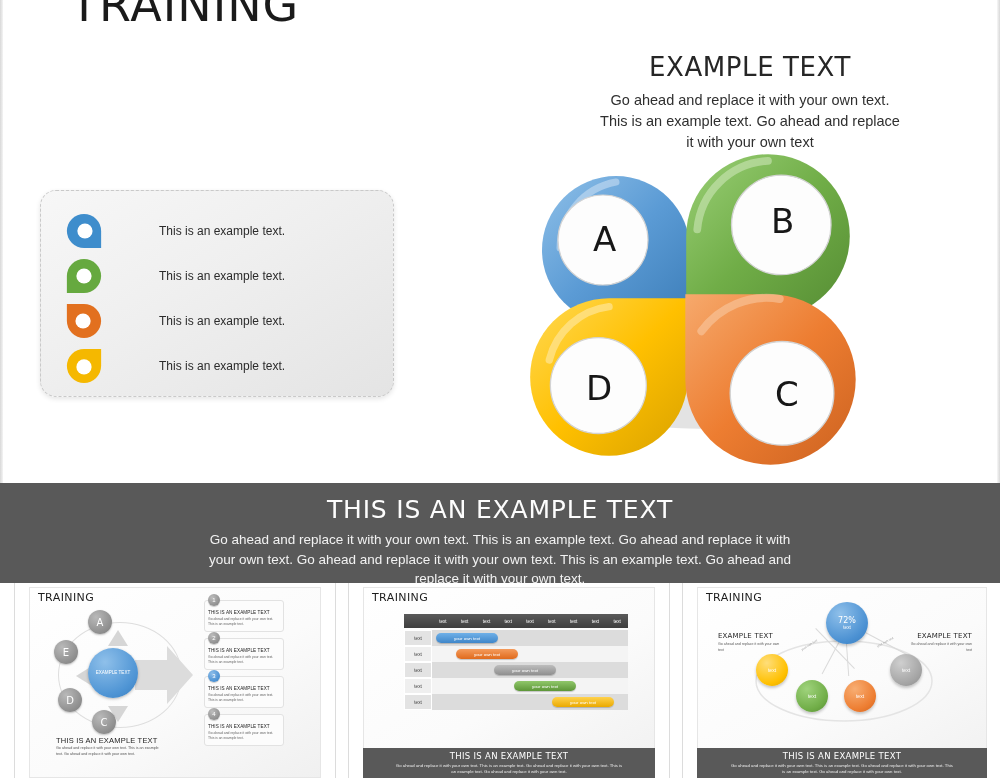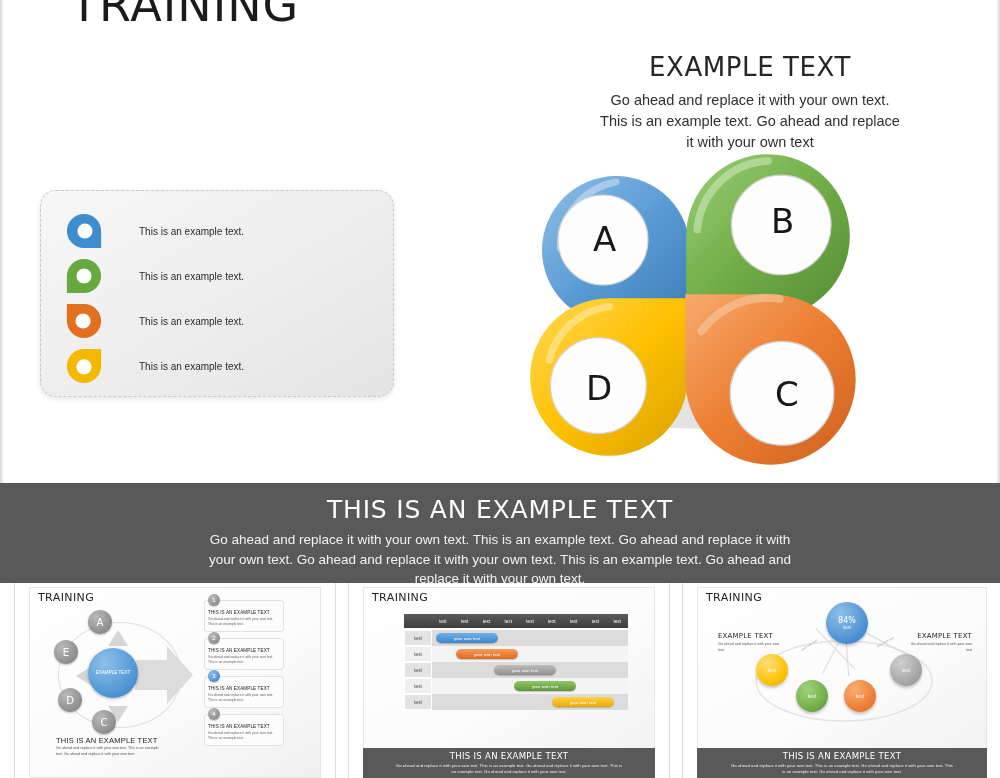--- a/index.html
+++ b/index.html
@@ -33,21 +33,21 @@
   #legend-card{
     position:absolute;left:40px;top:190px;width:352px;height:205px;
     border-radius:16px;
     background:linear-gradient(150deg,#f7f7f7 0%,#efefef 45%,#e4e4e4 100%);
     border:1px dashed #c9c9c9;
     box-shadow:0 2px 5px rgba(0,0,0,.10);
   }
   .legend-row{position:absolute;left:24px;width:310px;height:40px;display:flex;align-items:center;}
   .legend-icon{width:38px;height:38px;position:relative;flex:0 0 38px;}
   .legend-icon svg{display:block;width:38px;height:38px;}
-  .legend-text{margin-left:36px;font-size:10px;color:#2b2b2b;white-space:nowrap;}
+  .legend-text{margin-left:56px;font-size:12px;color:#2b2b2b;white-space:nowrap;}
 
   
   #petals{position:absolute;left:528px;top:152px;width:330px;height:310px;}
   .petal{position:absolute;width:152px;height:152px;}
   .petal svg{display:block;}
   .petal-letter{position:absolute;font-size:34px;color:#171717;
     font-family:"DejaVu Sans", sans-serif;line-height:1;}
 
   
   #banner{position:absolute;left:0;top:483px;width:1000px;height:100px;
@@ -371,21 +371,21 @@
       </svg>
       <div class="t3-conn" style="left:118px;top:40px;width:56px;transform:rotate(46deg);"></div>
       <div class="t3-conn" style="left:160px;top:40px;width:56px;transform:rotate(28deg);"></div>
       <div class="t3-conn" style="left:148px;top:42px;width:46px;transform:rotate(86deg);"></div>
       <div class="t3-conn" style="left:148px;top:42px;width:50px;transform:rotate(118deg);"></div>
 
       <div class="t3-conn-lbl" style="left:102px;top:55px;transform:rotate(-32deg);">your own text</div>
       <div class="t3-conn-lbl" style="left:178px;top:52px;transform:rotate(-28deg);">your own text</div>
 
       <div class="t3-bub" style="left:128px;top:14px;width:42px;height:42px;background:radial-gradient(circle at 34% 28%,#8fc0ea,#4a90d2 68%,#3a7cbb);">
-        <span style="font-size:8px;font-family:'DejaVu Sans',sans-serif;">84%</span>
+        <span style="font-size:8px;font-family:'DejaVu Sans',sans-serif;">72%</span>
         <span style="font-size:4.6px;">text</span>
       </div>
       <div class="t3-bub" style="left:58px;top:66px;width:32px;height:32px;background:radial-gradient(circle at 34% 28%,#ffde7a,#ffc000 66%,#d9a200);">
           <span style="font-size:5px;">text</span>
         </div>
       <div class="t3-bub" style="left:98px;top:92px;width:32px;height:32px;background:radial-gradient(circle at 34% 28%,#9fd37c,#70ad47 66%,#558c33);">
           <span style="font-size:5px;">text</span>
         </div>
       <div class="t3-bub" style="left:146px;top:92px;width:32px;height:32px;background:radial-gradient(circle at 34% 28%,#f8ae73,#ed7d31 66%,#cc6220);">
           <span style="font-size:5px;">text</span>

